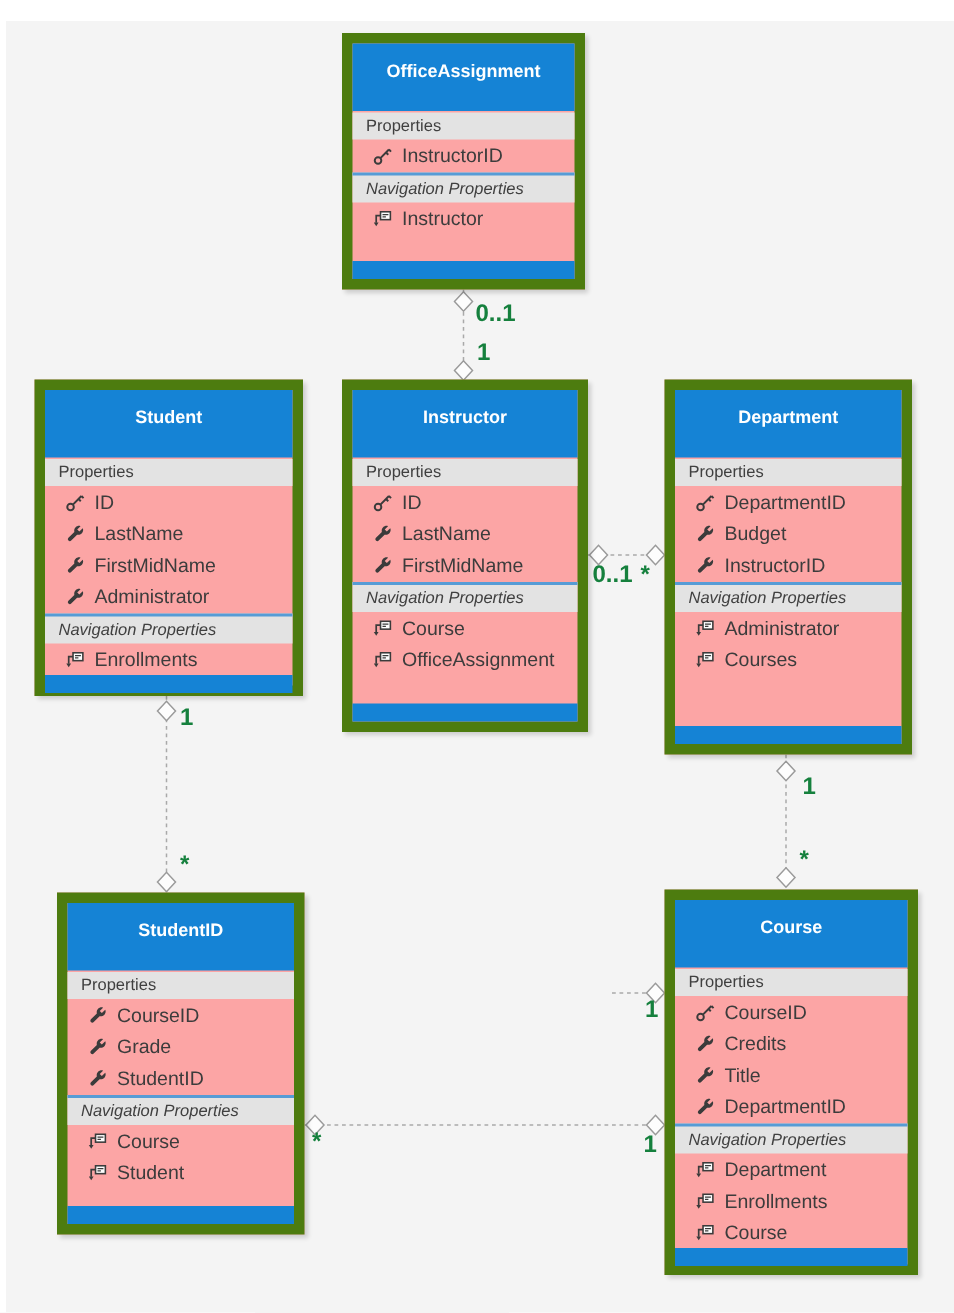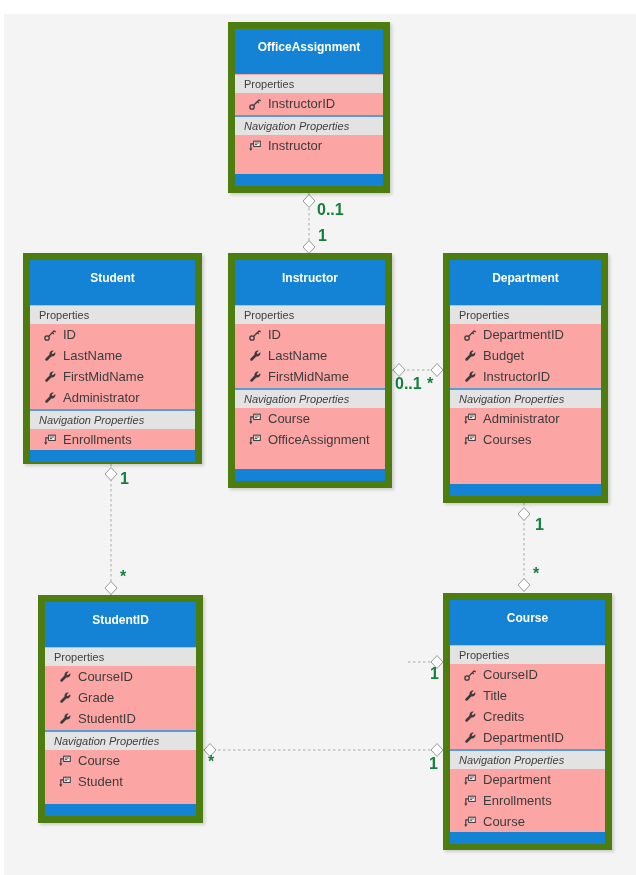--- a/index.html
+++ b/index.html
@@ -277,32 +277,32 @@
   <div class="prop-row">
       <svg class="icon">
         <use href="#key-icon"></use>
       </svg>
       <span>CourseID</span>
     </div>
   <div class="prop-row">
       <svg class="icon">
         <use href="#wrench-icon"></use>
       </svg>
+      <span>Credits</span>
+    </div>
+  <div class="prop-row">
+      <svg class="icon">
+        <use href="#wrench-icon"></use>
+      </svg>
       <span>Title</span>
     </div>
   <div class="prop-row">
       <svg class="icon">
         <use href="#wrench-icon"></use>
       </svg>
-      <span>Credits</span>
-    </div>
-  <div class="prop-row">
-      <svg class="icon">
-        <use href="#wrench-icon"></use>
-      </svg>
       <span>DepartmentID</span>
     </div>
   <div class="section-bar nav">Navigation Properties</div>
   <div class="prop-row">
       <svg class="icon">
         <use href="#nav-property-icon"></use>
       </svg>
       <span>Department</span>
     </div>
   <div class="prop-row">

